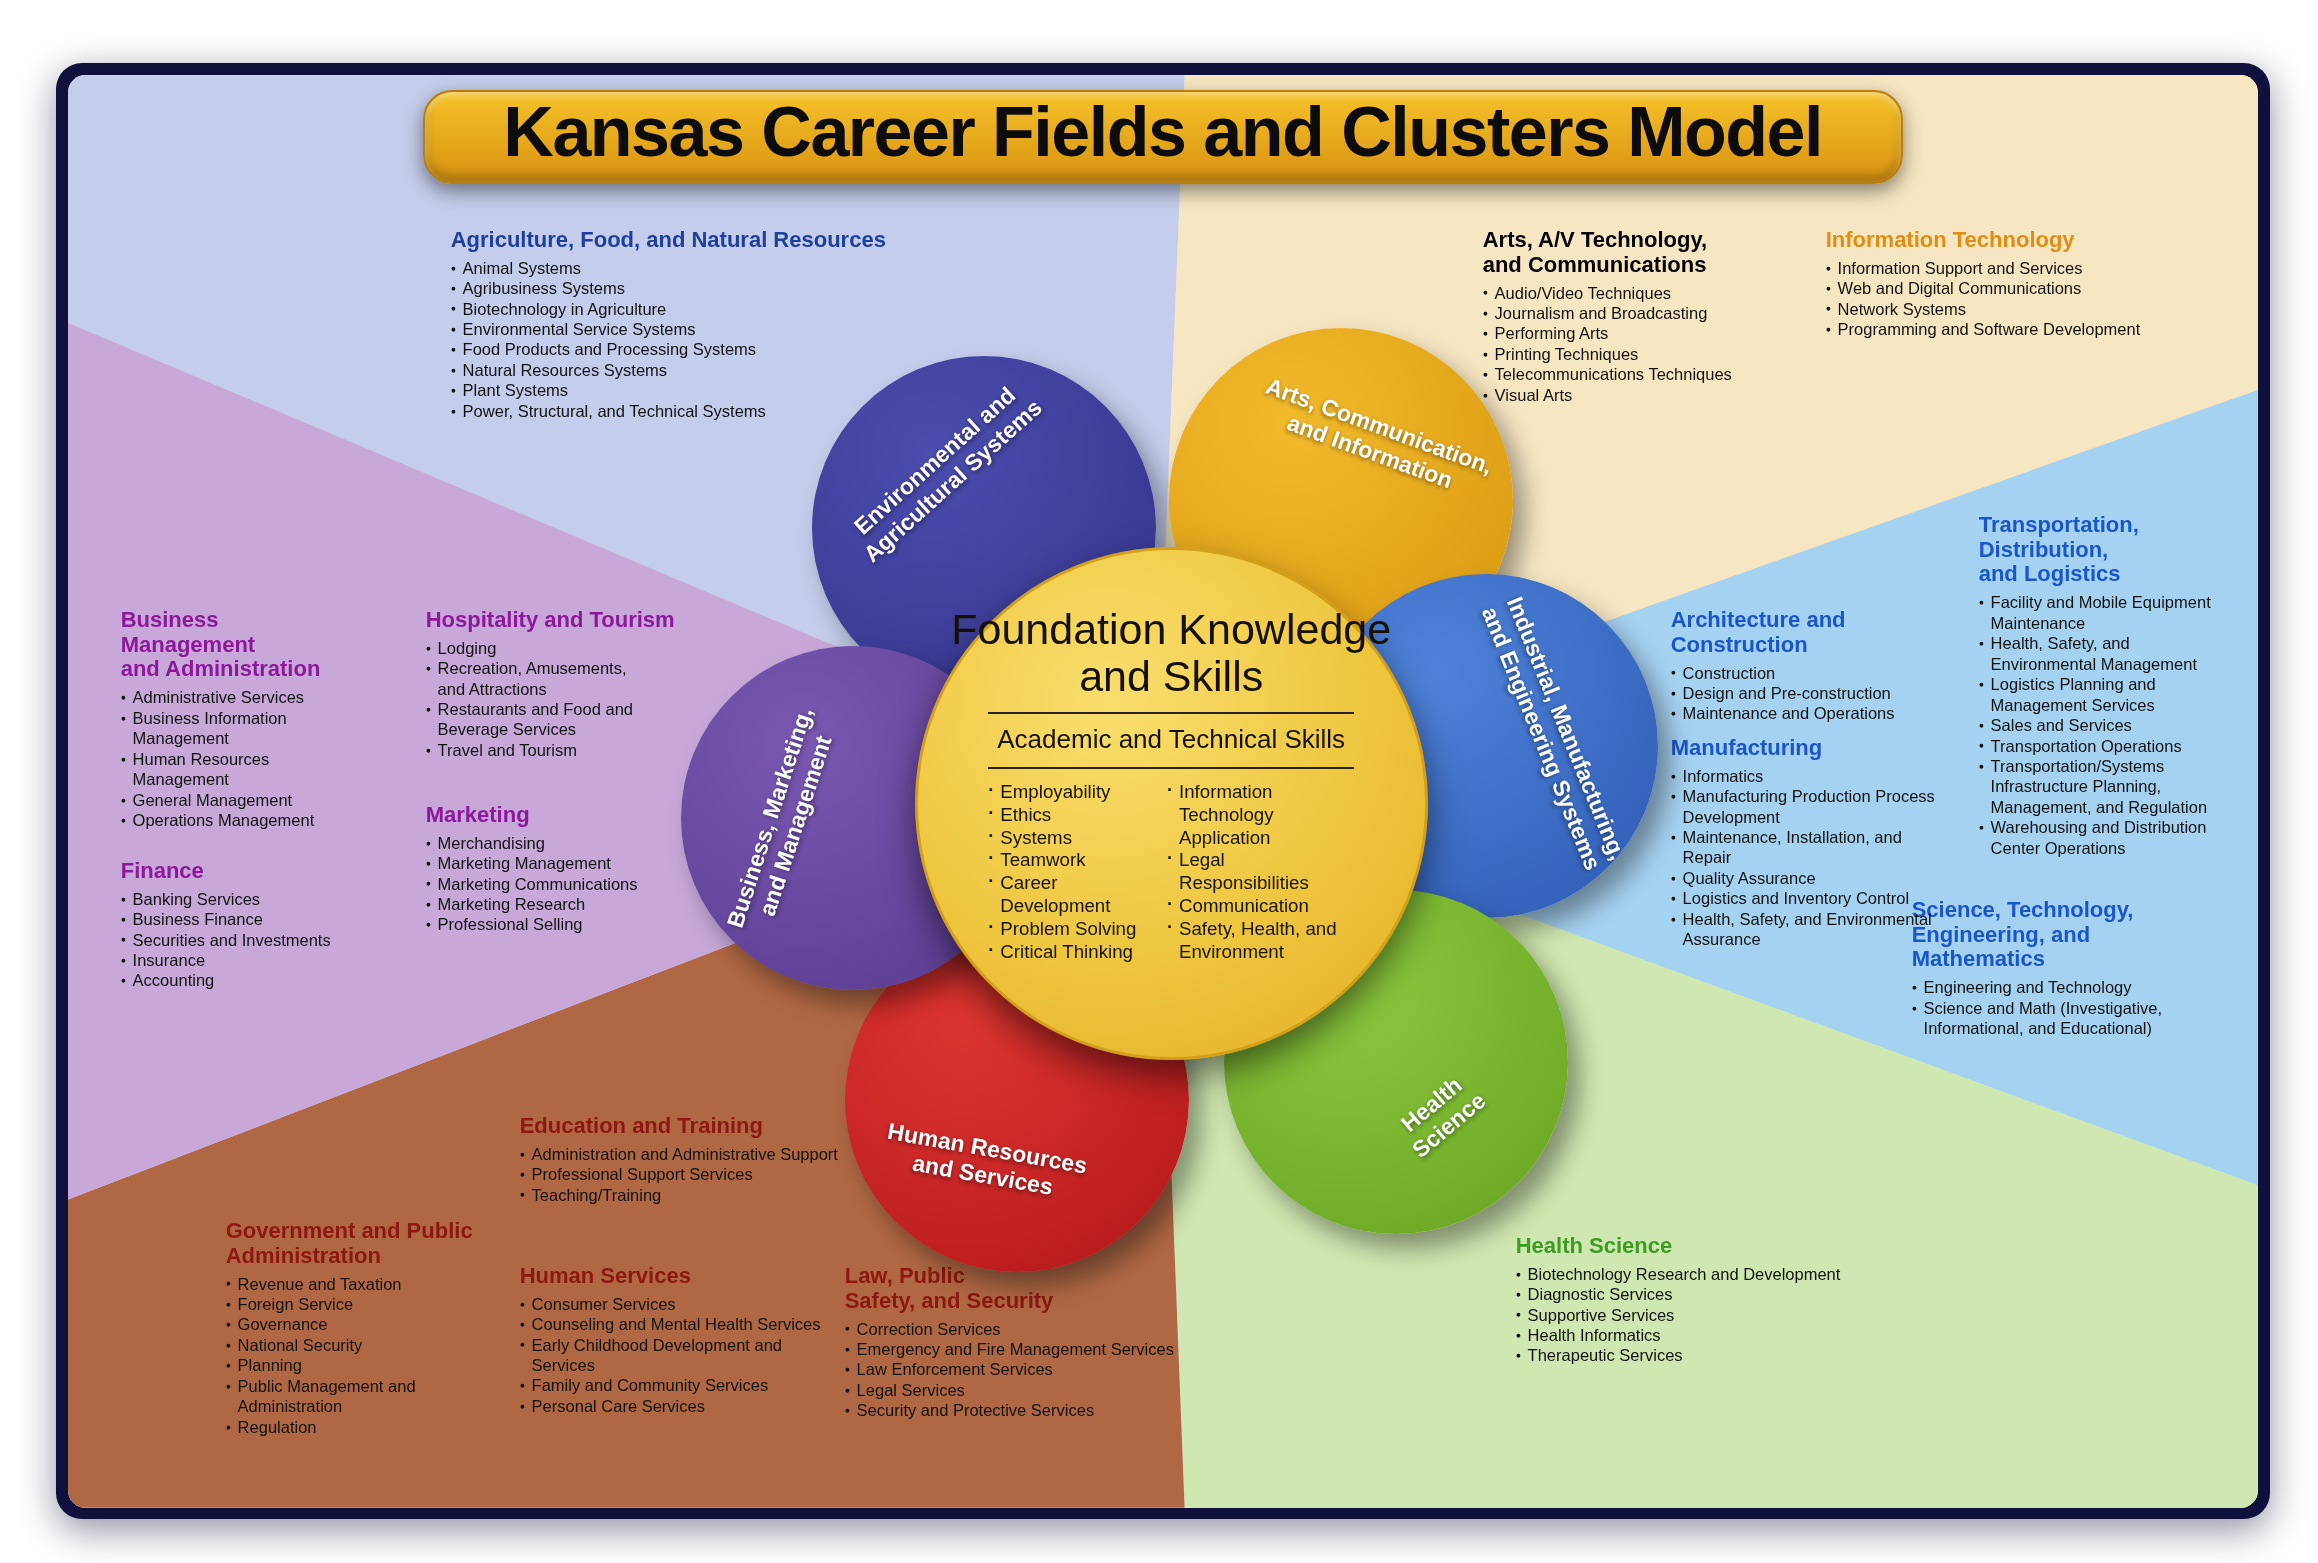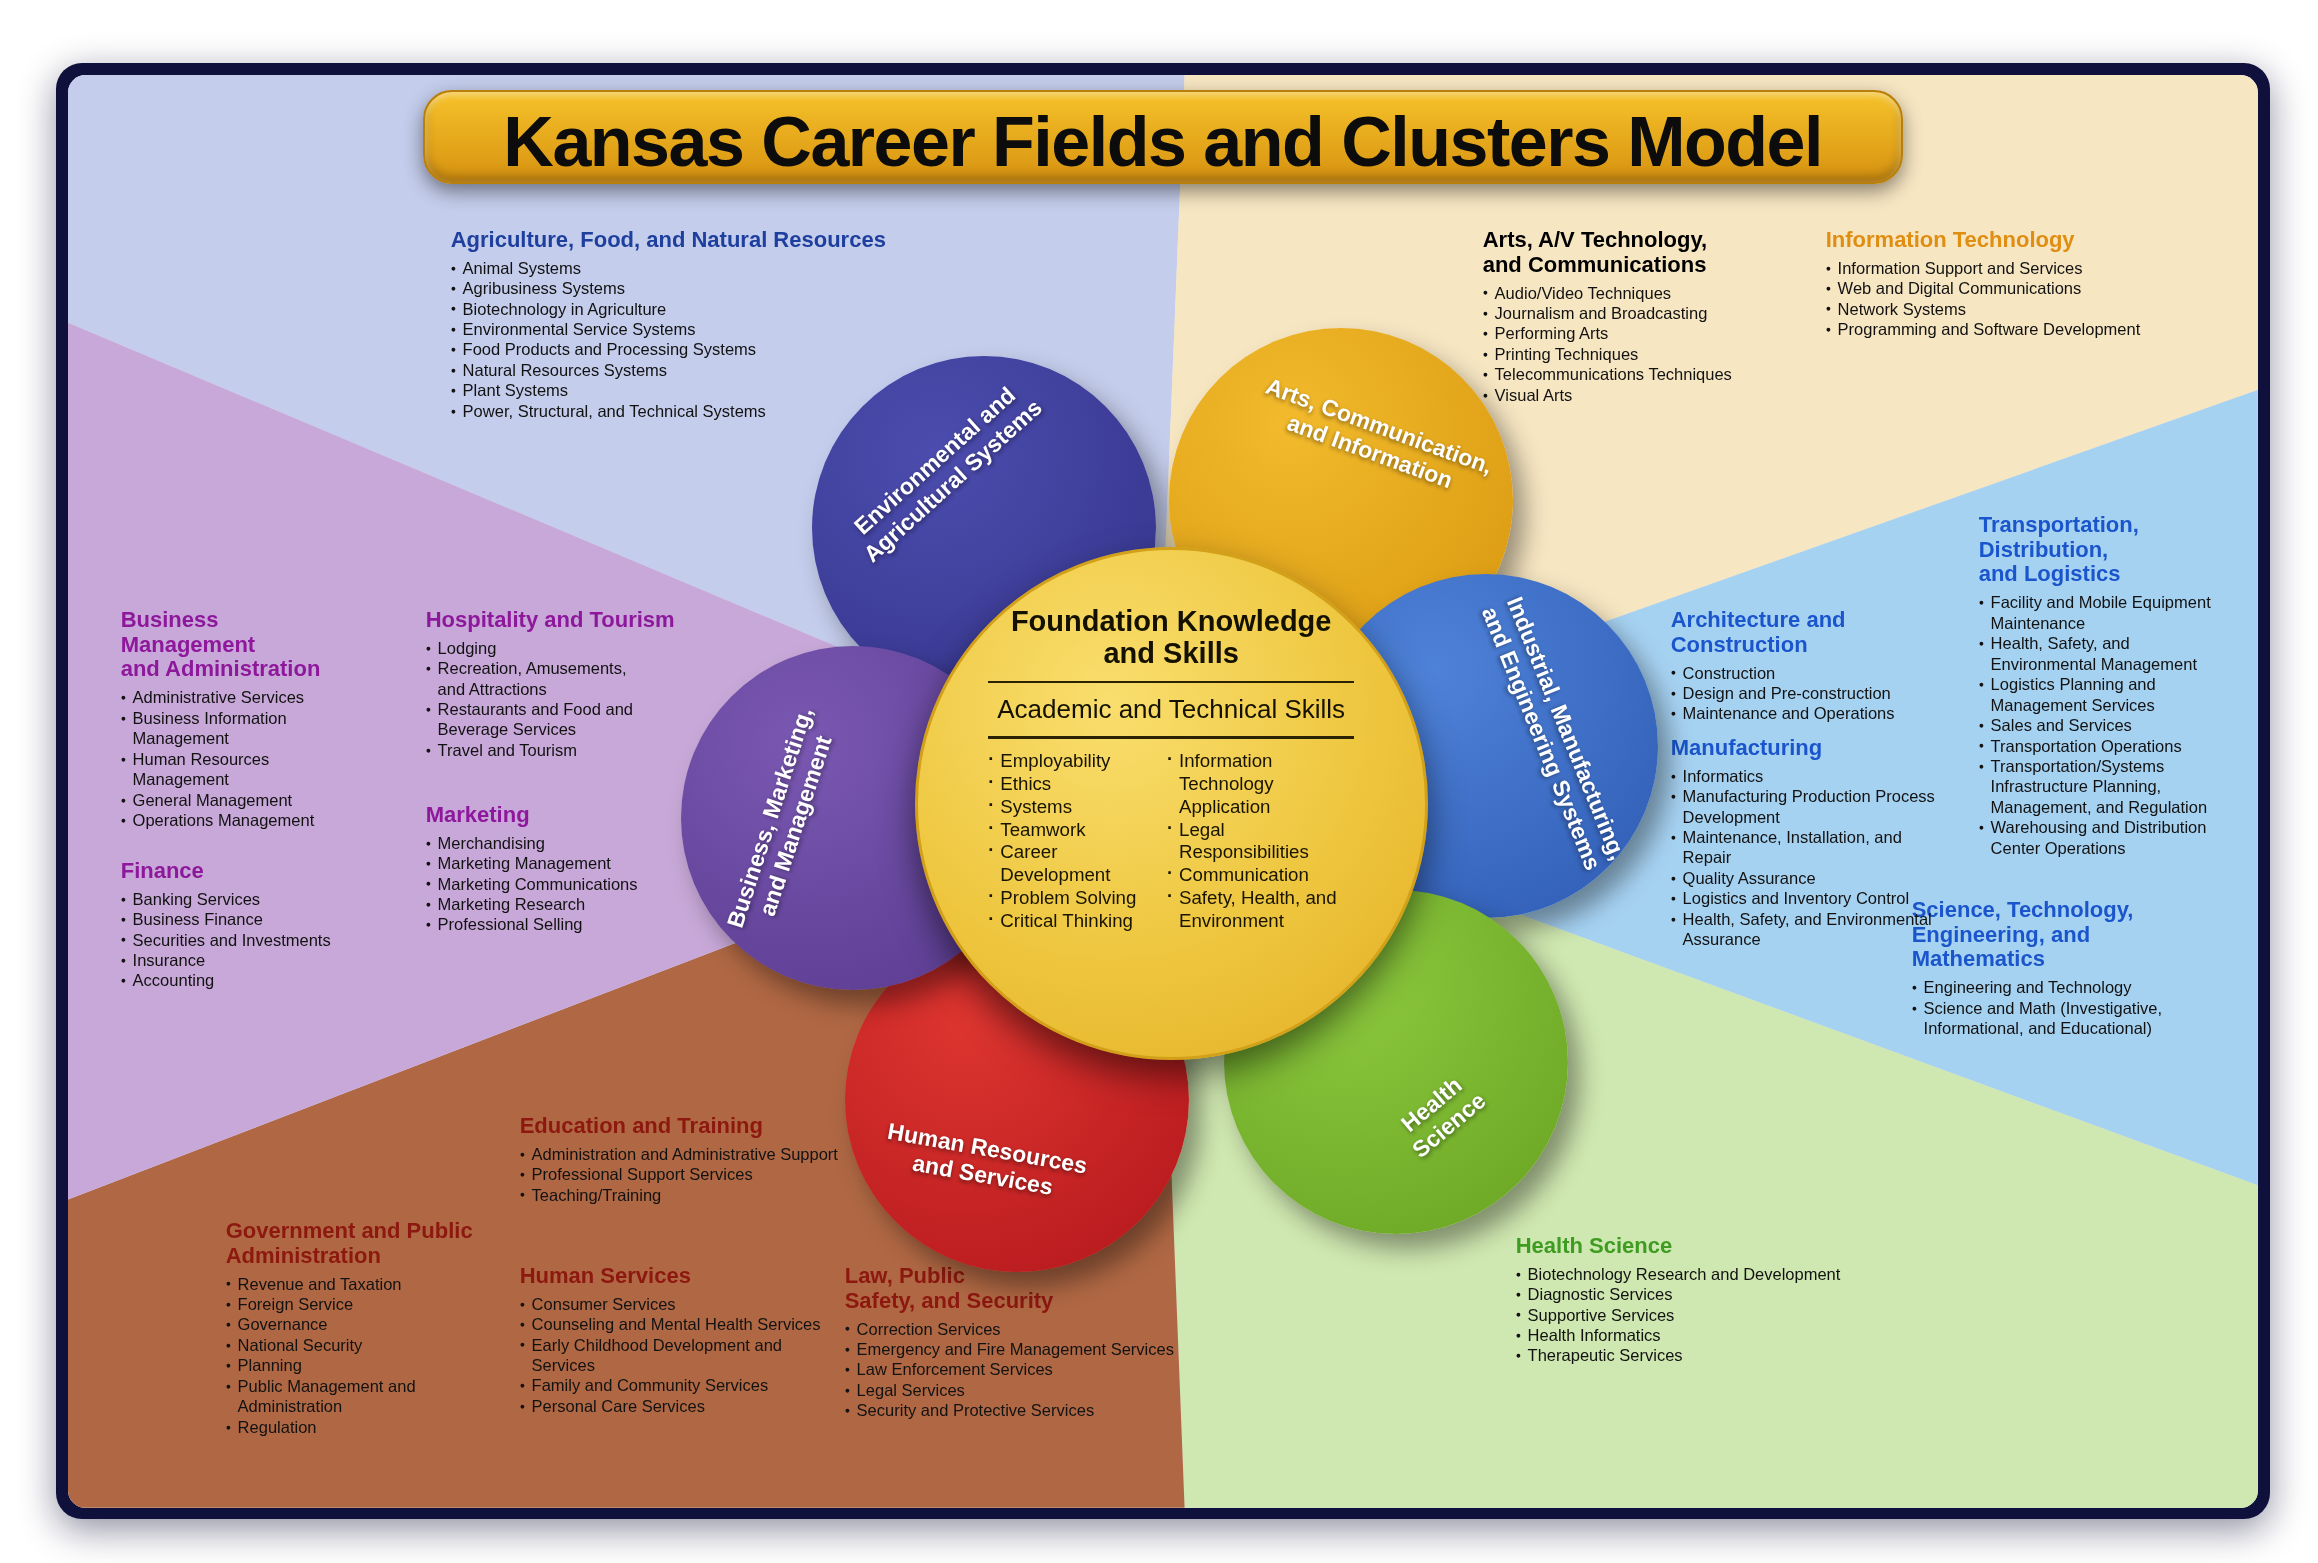--- a/index.html
+++ b/index.html
@@ -11,40 +11,40 @@
   .wedge{position:absolute;inset:0}
   .w-agri{background:#c4cdeb;clip-path:polygon(49.7% 49.3%,0% 17.3%,0% 0%,51% 0%)}
   .w-arts{background:#f7e6c2;clip-path:polygon(49.7% 49.3%,51% 0%,100% 0%,100% 22%)}
   .w-trans{background:#a6d2f2;clip-path:polygon(49.7% 49.3%,100% 22%,100% 77.5%)}
   .w-health{background:#cfe7b0;clip-path:polygon(49.7% 49.3%,100% 77.5%,100% 100%,51% 100%)}
   .w-gov{background:#b06844;clip-path:polygon(49.7% 49.3%,51% 100%,0% 100%,0% 78.5%)}
   .w-bus{background:#c8a8d8;clip-path:polygon(49.7% 49.3%,0% 78.5%,0% 17.3%)}
   .title-bar{position:absolute;left:50%;top:15.4px;transform:translateX(-50%);width:1480px;height:94px;
     background:linear-gradient(#f6c22a,#d79210);border:2.2px solid #b97f0a;border-radius:29px;
     box-shadow:0 7.3px 19px rgba(0,0,0,.45), inset 0 2.9px 7.3px rgba(255,255,255,.45), inset 0 -5.9px 10.3px rgba(0,0,0,.25);
-    display:flex;align-items:flex-end;justify-content:center;z-index:10}
+    display:flex;align-items:flex-start;justify-content:center;z-index:10}
   .title-bar .t{font-size:70px;font-weight:bold;letter-spacing:-1.5px;color:#0c0c0c}
   .block{position:absolute;z-index:2}
   .h{font-weight:bold;font-size:22px;line-height:1.13;margin-bottom:5.1px;white-space:pre-line}
   .h-navy{color:#1e3f9e}.h-olive{color:#000000}.h-orange{color:#e08e12}.h-purple{color:#8e189c}
   .h-blue{color:#1b55cc}.h-maroon{color:#8c1810}.h-green{color:#3f9c22}
   .li{display:flex;align-items:flex-start;font-size:16.5px;line-height:1.24;color:#121212}
   .bullet{flex:0 0 auto;font-size:8.8px;line-height:1;margin:5.9px 6.6px 0 0;color:#121212}
   .petal{position:absolute;width:344px;height:344px;border-radius:50%;z-index:3;display:flex;align-items:center;justify-content:center;box-shadow:11.7px 14.7px 25px rgba(0,0,0,.38)}
   .p-env{background:radial-gradient(circle at 35% 28%,#4c4cae,#33338a)}
   .p-arts{background:radial-gradient(circle at 35% 28%,#f2ba2c,#d7960e)}
   .p-ind{background:radial-gradient(circle at 35% 28%,#4e82d8,#2e5ab2)}
   .p-health{background:radial-gradient(circle at 35% 28%,#8cc83e,#68a322)}
   .p-hr{background:radial-gradient(circle at 35% 28%,#dd3530,#b2161b)}
   .p-bus{background:radial-gradient(circle at 35% 28%,#7a58b2,#583a8e)}
   .petal-label{font-weight:bold;color:#fff;text-align:center;font-size:23px;line-height:1.18;white-space:pre-line;text-shadow:0 2.2px 4.4px rgba(0,0,0,.45)}
   .core{position:absolute;left:847px;top:472px;width:513px;height:513px;border-radius:50%;z-index:5;
     background:radial-gradient(circle at 38% 30%,#f9de6e,#eec63e 55%,#e2ad23);border:3.7px solid #d3a01a;
     box-shadow:0 16px 34px rgba(0,0,0,.5);text-align:center;padding-top:56px}
-  .core-title{font-size:29px;font-weight:bold;line-height:1.1;color:#141100;white-space:pre-line}
+  .core-title{font-size:43px;font-weight:normal;line-height:1.1;color:#141100;white-space:pre-line}
   .core-rule{width:366px;height:2.2px;background:#2a2200;margin:11.7px auto 10.3px}
   .core-sub{font-size:26px;font-weight:normal;color:#141100}
   .core-cols{display:flex;justify-content:center;gap:11.7px;margin-top:11.7px;text-align:left}
   .core-col-left{width:167px}
   .core-col-right{width:187px}
   .core .li{font-size:18.7px;line-height:1.22;color:#181400}
   .core .bullet{font-size:18.3px;margin:0 5.9px 0 0;font-weight:bold;color:#181400}
 </style>
 </head>
 <body>

